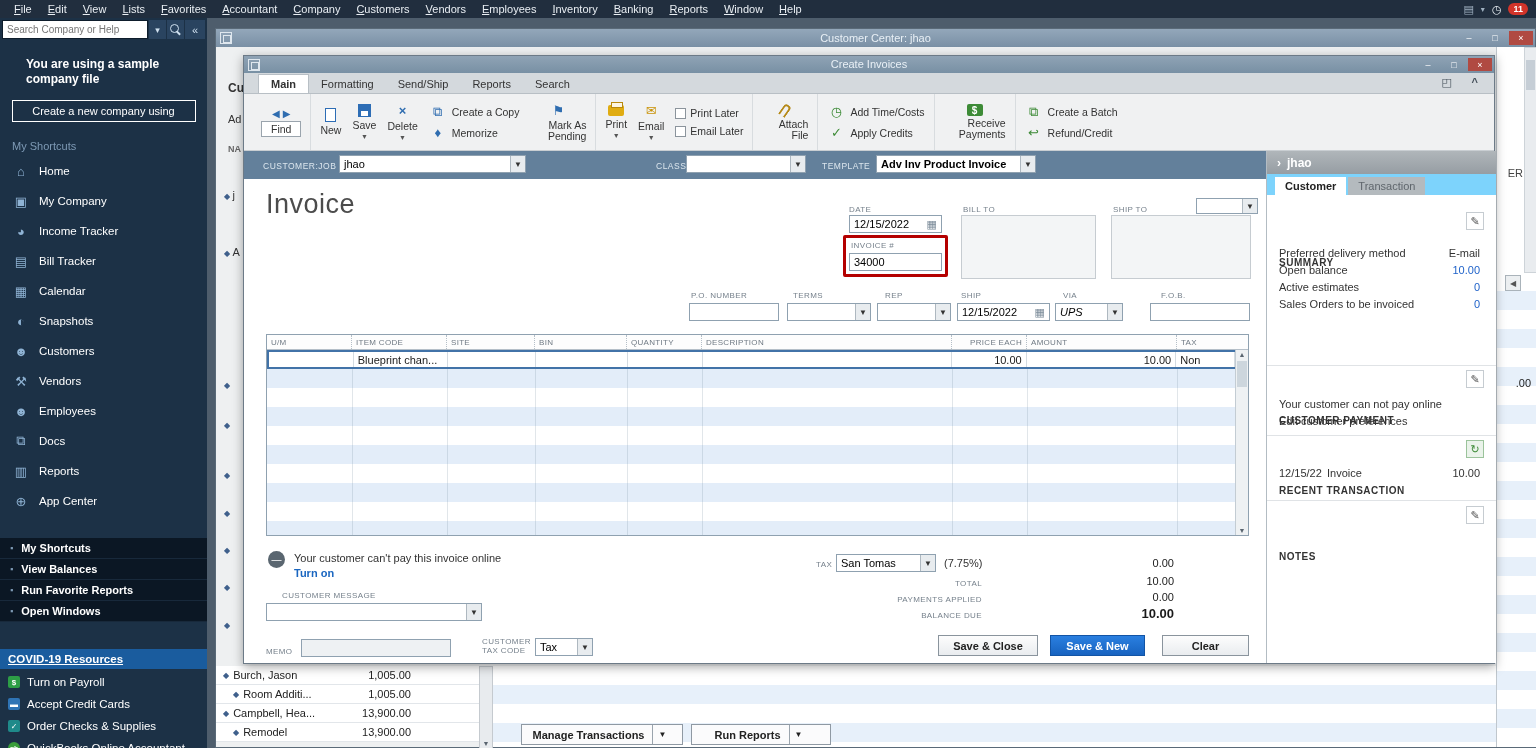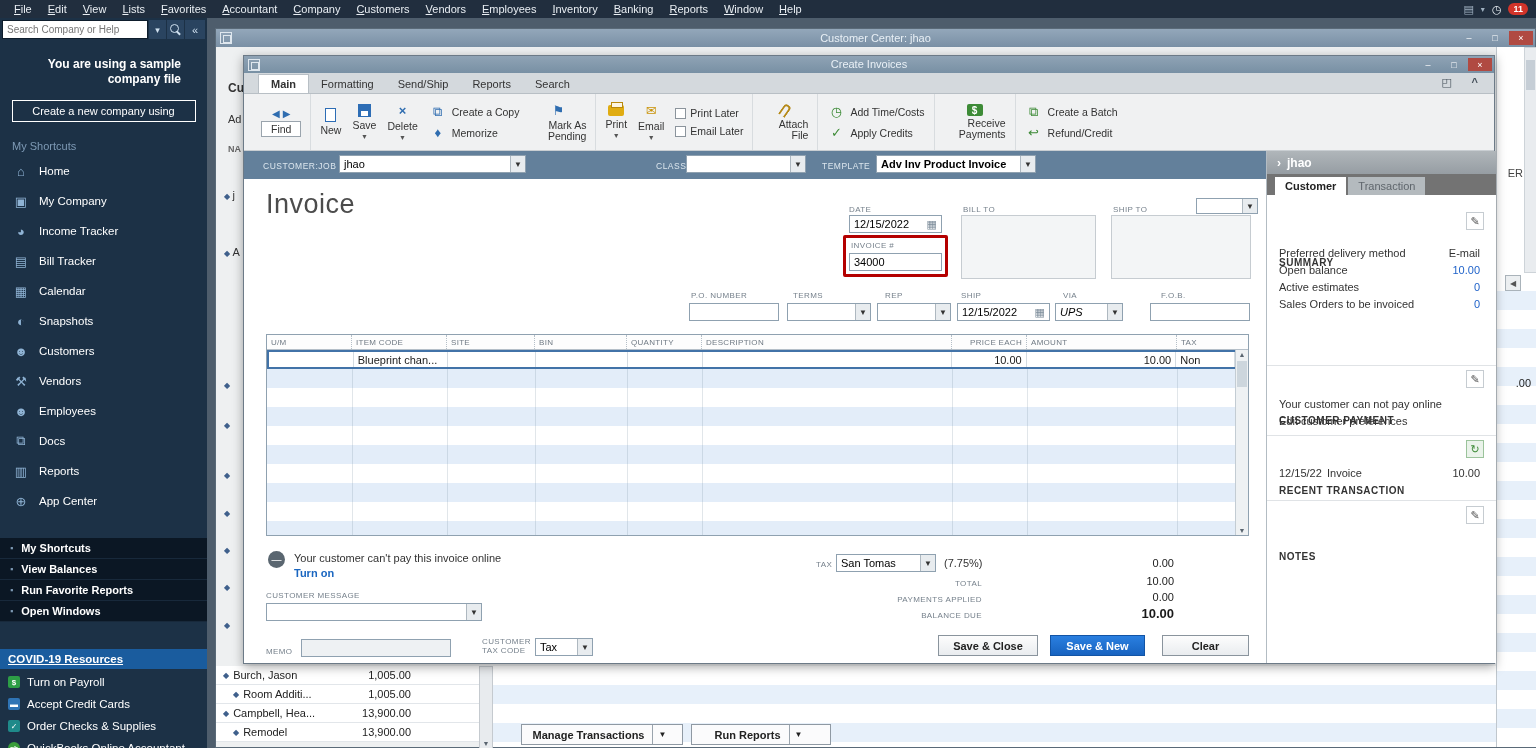--- a/index.html
+++ b/index.html
@@ -15,21 +15,21 @@
   .notif-badge { background:#d2342a; color:#fff; border-radius:8px; font-size:9px; font-weight:bold; height:12px; line-height:12px; padding:0 5px; }
 
   
   .sidebar { position:absolute; top:18px; left:0; width:207px; bottom:0; background:#1c3146; z-index:50; overflow:hidden; }
   .sb-search { display:flex; margin:2px 2px 0 2px; height:19px; gap:1px; }
   .sb-search-input { flex:1; min-width:0; border:1px solid #0e1d2c; font-size:10px; padding:0 4px; font-family:inherit; }
   .sb-sq { width:17px; background:#2a4460; color:#cfe0ef; display:flex; align-items:center; justify-content:center; font-size:9px; }
   .mag { width:11px; height:11px; position:relative; display:inline-block; }
   .mag::before { content:""; position:absolute; width:7px; height:7px; border:1.5px solid #cfe0ef; border-radius:50%; left:0; top:0; }
   .mag::after { content:""; position:absolute; width:5px; height:1.5px; background:#cfe0ef; transform:rotate(45deg); left:6px; top:8px; }
-  .sb-notice { color:#fff; font-weight:bold; font-size:12px; text-align:right; margin:18px 26px 0 26px; line-height:15px; }
+  .sb-notice { color:#fff; font-weight:bold; font-size:12px; text-align:left; margin:18px 26px 0 26px; line-height:15px; }
   .sb-create-btn { display:flex; align-items:center; justify-content:center; margin:13px auto 0 auto; width:184px; height:22px; border:1px solid #fff; color:#fff; font-size:11px; background:transparent; }
   .sb-heading { color:#7e9ab5; font-size:11px; margin:18px 0 4px 12px; }
   .sb-item { display:flex; align-items:center; height:30px; padding-left:13px; color:#fff; font-size:11.5px; gap:10px; }
   .sb-item .ico { width:16px; text-align:center; color:#8fb3d4; font-size:13px; }
   .sb-bottom { position:absolute; top:520px; left:0; right:0; }
   .sb-section { height:21px; background:#0b1724; border-bottom:1px solid #18293b; color:#fff; font-size:11px; font-weight:bold; display:flex; align-items:center; padding-left:10px; gap:8px; }
   .sb-section-ico { color:#7e9ab5; font-size:9px; }
   .sb-covid { position:absolute; top:631px; left:0; right:0; height:20px; background:#1a5c9e; color:#fff; font-weight:bold; font-size:11.5px; text-decoration:underline; display:flex; align-items:center; padding-left:8px; }
   .sb-footer { position:absolute; top:653px; left:0; right:0; }
   .sb-flink { height:22px; display:flex; align-items:center; gap:7px; padding-left:8px; color:#fff; font-size:11.5px; }
@@ -124,21 +124,21 @@
   .txt11 { position:absolute; font-size:11px; color:#333; white-space:nowrap; }
   .link { color:#1a66c0; }
   .rlabel { position:absolute; font-size:8px; color:#76818c; letter-spacing:.4px; text-align:right; }
   .rval { position:absolute; font-size:11px; color:#1a1a1a; text-align:right; }
   .btn { position:absolute; height:21px; border:1px solid #8a949d; background:linear-gradient(#fdfdfd,#e9ecef); font-size:11px; font-weight:bold; color:#222; display:flex; align-items:center; justify-content:center; }
   .btn.primary { background:linear-gradient(#2a7fe0,#1763c0); border-color:#1254a5; color:#fff; }
 
   
   .inv-right { position:absolute; left:1022px; top:95px; width:230px; bottom:0; background:#fff; border-left:1px solid #b3bcc3; }
   .rp-head { height:23px; background:linear-gradient(#b0b6ba,#969da3); display:flex; align-items:center; color:#fff; font-weight:bold; font-size:12px; padding-left:10px; gap:6px; }
-  .rp-tabs { height:21px; background:#737373; display:flex; align-items:flex-end; padding-left:8px; }
+  .rp-tabs { height:21px; background:#7dd3fc; display:flex; align-items:flex-end; padding-left:8px; }
   .rp-tab { font-size:11px; padding:3px 10px; }
   .rp-tab.active { background:#fff; font-weight:bold; color:#222; }
   .rp-tab.inactive { background:#b4babe; color:#5f666c; margin-left:2px; }
   .rp-content { position:absolute; top:44px; left:0; right:0; bottom:0; background:#fff; }
   .rp-h { position:absolute; left:12px; font-size:10px; font-weight:bold; color:#333; letter-spacing:.5px;margin-top:38px; }
   .rp-label { position:absolute; left:12px; font-size:11px; color:#333; }
   .rp-val { position:absolute; right:16px; font-size:11px; color:#333; text-align:right; }
   .rp-val.bluev { color:#1f62c9; }
   .rp-edit { position:absolute; right:12px; width:18px; height:18px; border:1px solid #c6ccd1; background:#fff; display:flex; align-items:center; justify-content:center; font-size:11px; color:#555; }
   .rp-div { position:absolute; left:0; right:0; border-top:1px solid #e0e3e6; }
@@ -579,21 +579,21 @@
       <div class="dd" style="left:592px;top:375px;width:100px;">
           <span class="dd-val">San Tomas</span>
           <span class="dd-caret">▼</span>
         </div>
       <span class="txt11" style="left:700px;top:378px;">(7.75%)</span>
       <span class="rval" style="left:840px;top:378px;width:90px;">0.00</span>
 
       <span class="rlabel" style="left:560px;top:400px;width:178px;">TOTAL</span>
       <span class="rval" style="left:840px;top:396px;width:90px;">10.00</span>
 
-      <span class="flabel" style="left:22px;top:412px;">CUSTOMER MESSAGE</span>
+      <span class="flabel" style="left:38px;top:412px;">CUSTOMER MESSAGE</span>
       <div class="dd" style="left:22px;top:424px;width:216px;">
           <span class="dd-val"></span>
           <span class="dd-caret">▼</span>
         </div>
 
       <span class="rlabel" style="left:560px;top:416px;width:178px;">PAYMENTS APPLIED</span>
       <span class="rval" style="left:840px;top:412px;width:90px;">0.00</span>
 
       <span class="rlabel" style="left:560px;top:432px;width:178px;">BALANCE DUE</span>
       <span class="rval" style="left:830px;top:427px;width:100px;font-size:13px;font-weight:bold;">10.00</span>

